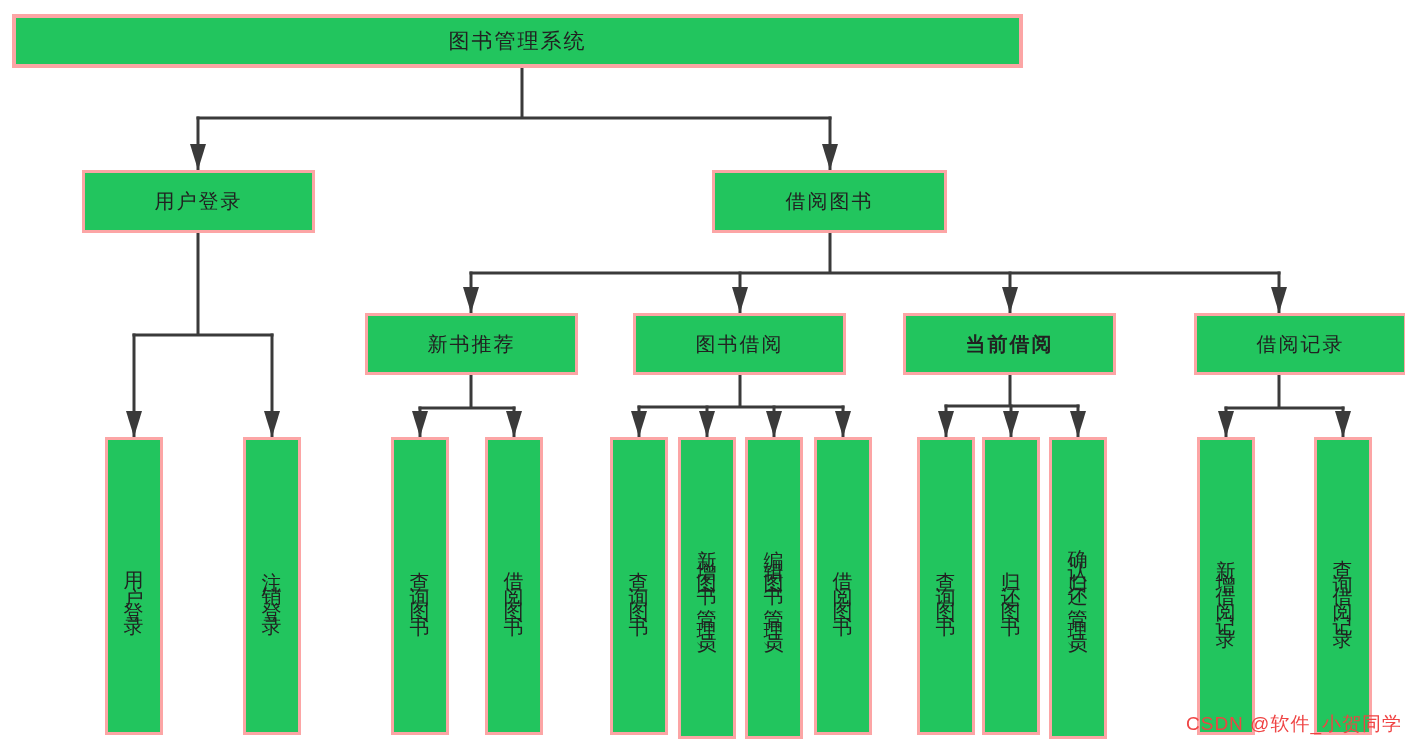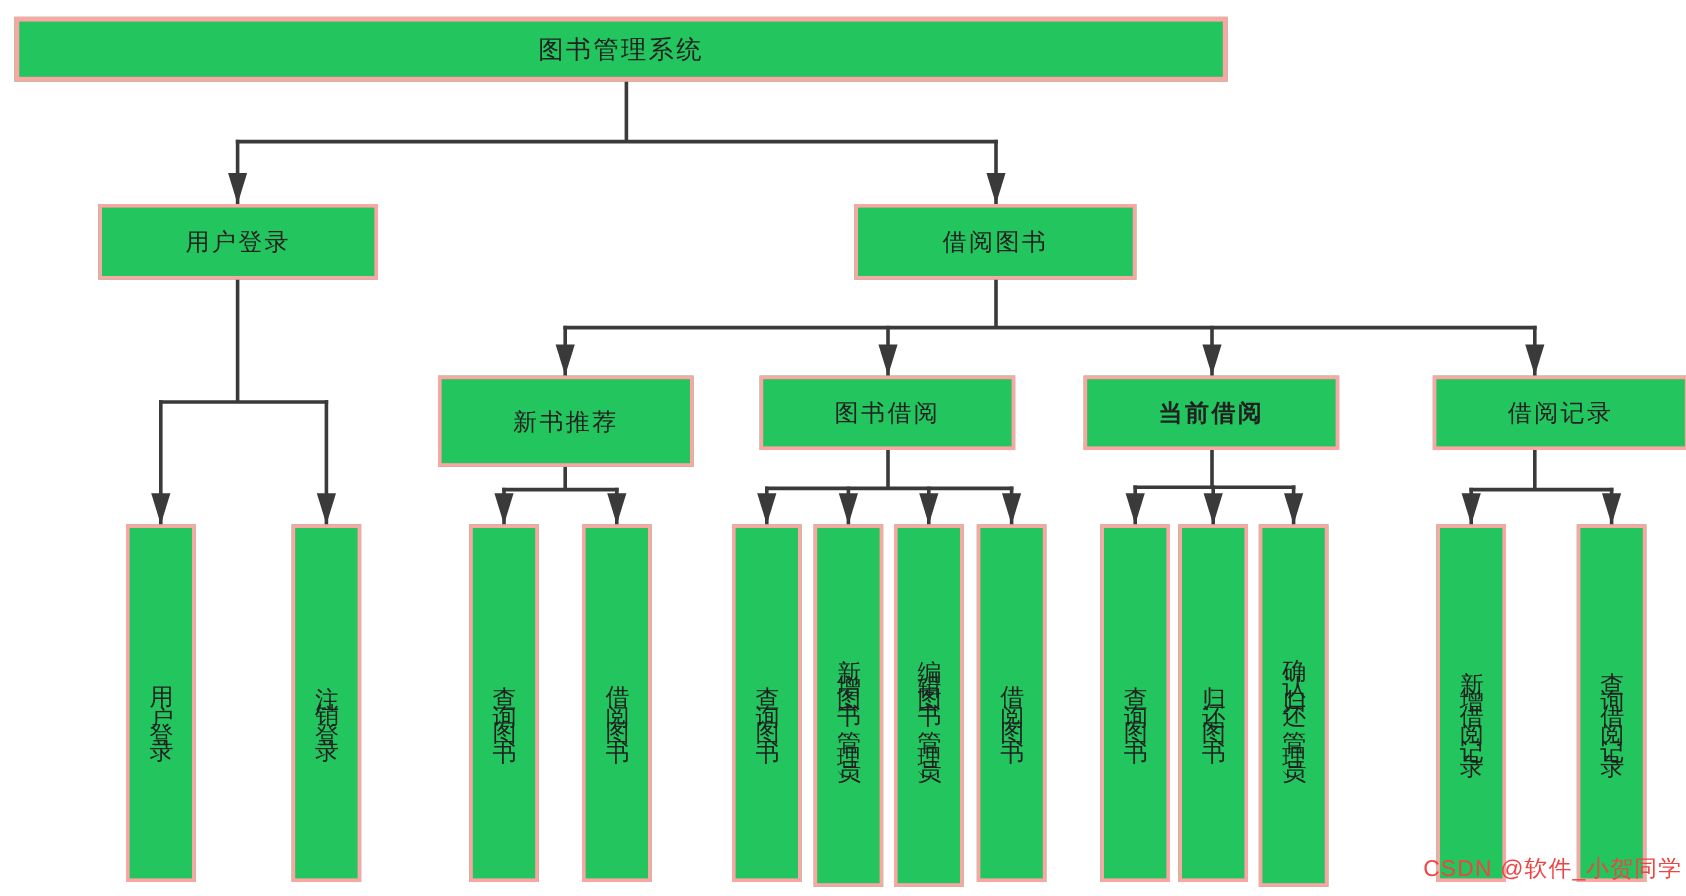--- a/index.html
+++ b/index.html
@@ -88,21 +88,21 @@
       <line x1="1226" y1="408" x2="1226" y2="437" marker-end="url(#arw)"></line>
       <line x1="1343" y1="408" x2="1343" y2="437" marker-end="url(#arw)"></line>
     </g>
   </svg>
 
   <div class="node root" style="left:12px;top:14px;width:1011px;height:54px;">图书管理系统</div>
 
   <div class="node lvl" style="left:82px;top:170px;width:233px;height:63px;">用户登录</div>
   <div class="node lvl" style="left:712px;top:170px;width:235px;height:63px;">借阅图书</div>
 
-  <div class="node lvl" style="left:365px;top:313px;width:213px;height:76px;">新书推荐</div>
+  <div class="node lvl" style="left:365px;top:313px;width:213px;height:62px;">新书推荐</div>
   <div class="node lvl" style="left:633px;top:313px;width:213px;height:62px;text-align:center;">图书借阅</div>
   <div class="node lvl" style="left:903px;top:313px;width:213px;height:62px;font-weight:bold;">当前借阅</div>
   <div class="node lvl" style="left:1172px;top:313px;width:213px;height:62px;margin-left:22px;">借阅记录</div>
 
   <div class="node leaf" style="left:105px;top:437px;width:58px;height:298px;">
     <span class="vtxt">用户登录</span>
   </div>
   <div class="node leaf" style="left:243px;top:437px;width:58px;height:298px;">
     <span class="vtxt">注销登录</span>
   </div>

